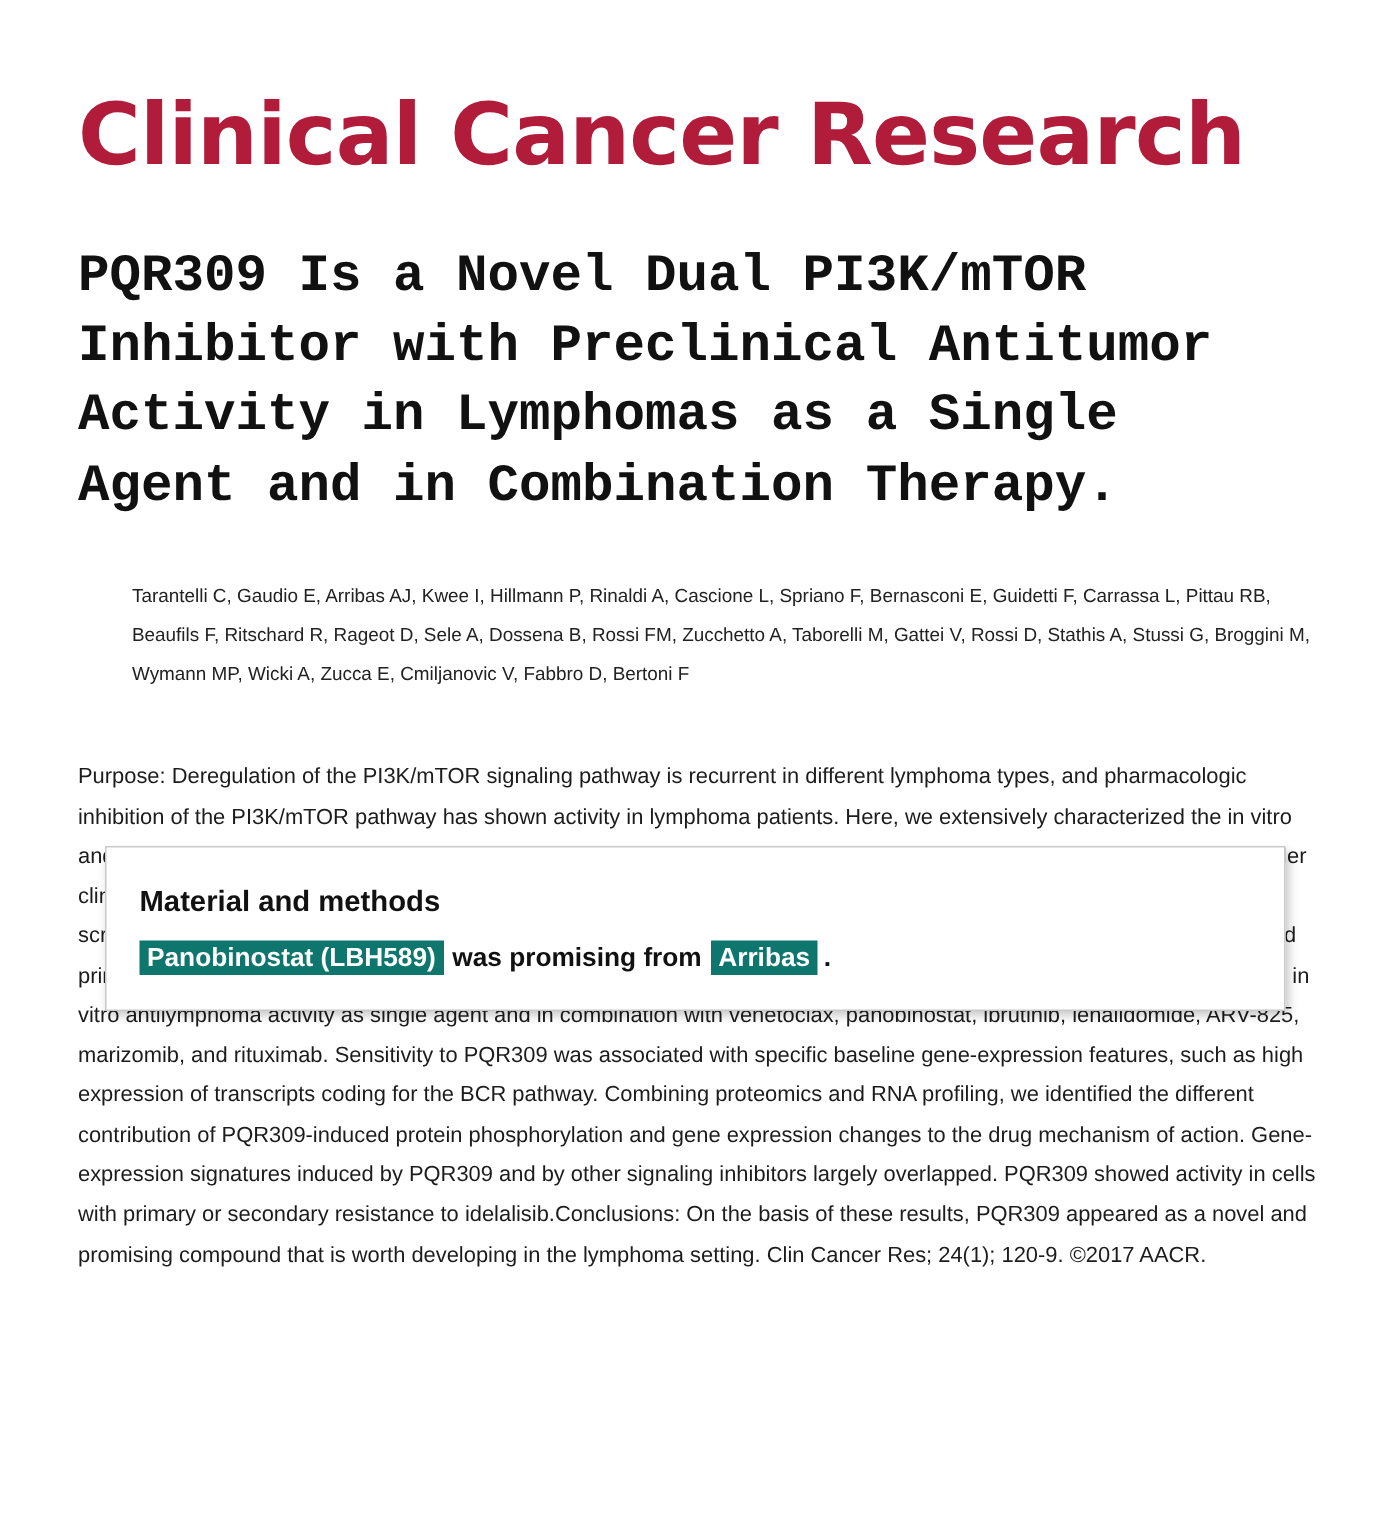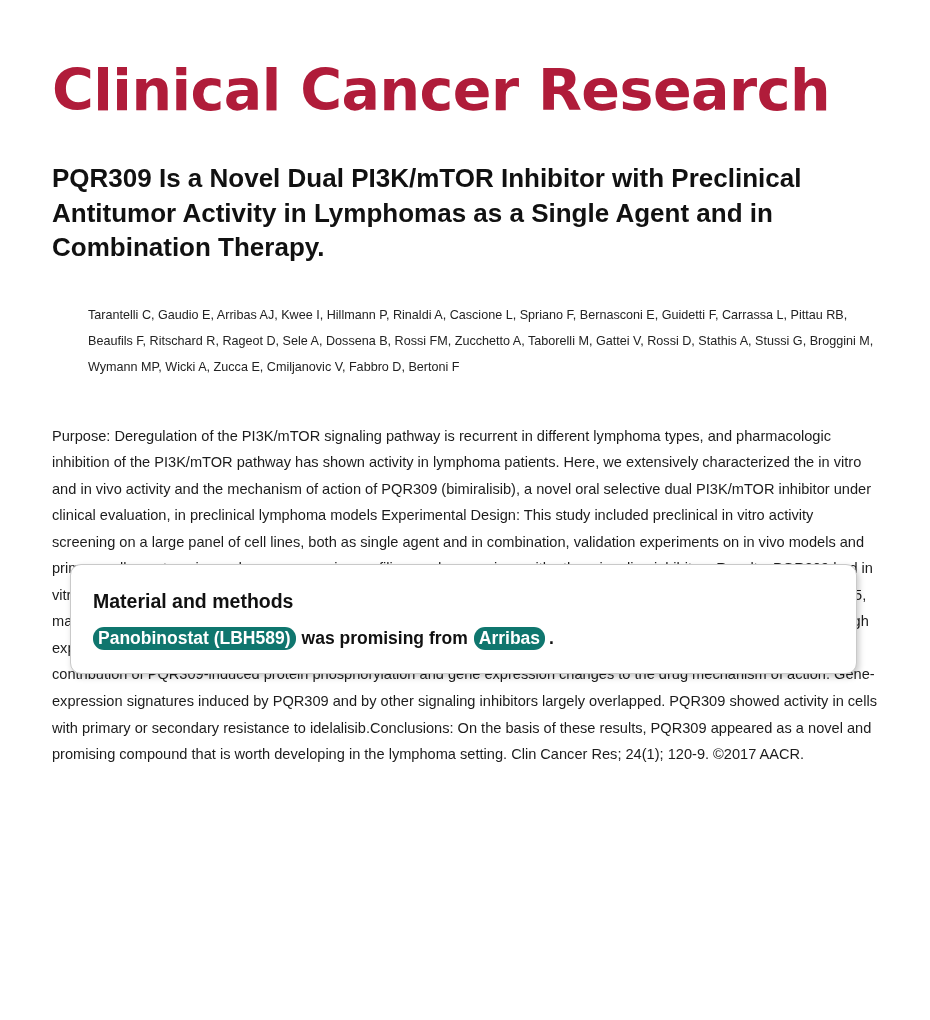--- a/index.html
+++ b/index.html
@@ -1,15 +1,15 @@
 <!DOCTYPE html>
 <html><head>
 <meta charset="utf-8">
 <style>
-  * { box-sizing: border-box; border-radius: 11px; }
+  * { box-sizing: border-box; }
   html, body {
     margin: 0;
     padding: 0;
     background: #ffffff;
   }
   body {
     width: 930px;
     height: 1020px;
     position: relative;
     font-family: "Liberation Sans", sans-serif;
@@ -32,23 +32,23 @@
     font-size: 57px;
     line-height: 1.0;
     letter-spacing: -0.5px;
     color: #b01c3a;
     white-space: nowrap;
   }
 
   
   .article-title {
     margin-top: 42px;
-    font-family: Liberation Sans, sans-serif;
+    font-family: Liberation Mono, monospace;
     font-weight: bold;
-    font-size: 26px;
+    font-size: 35px;
     line-height: 1.33;
     color: #111111;
     max-width: 790px;
   }
 
   
   .authors {
     margin-top: 38px;
     font-size: 12.6px;
     line-height: 2.06;

